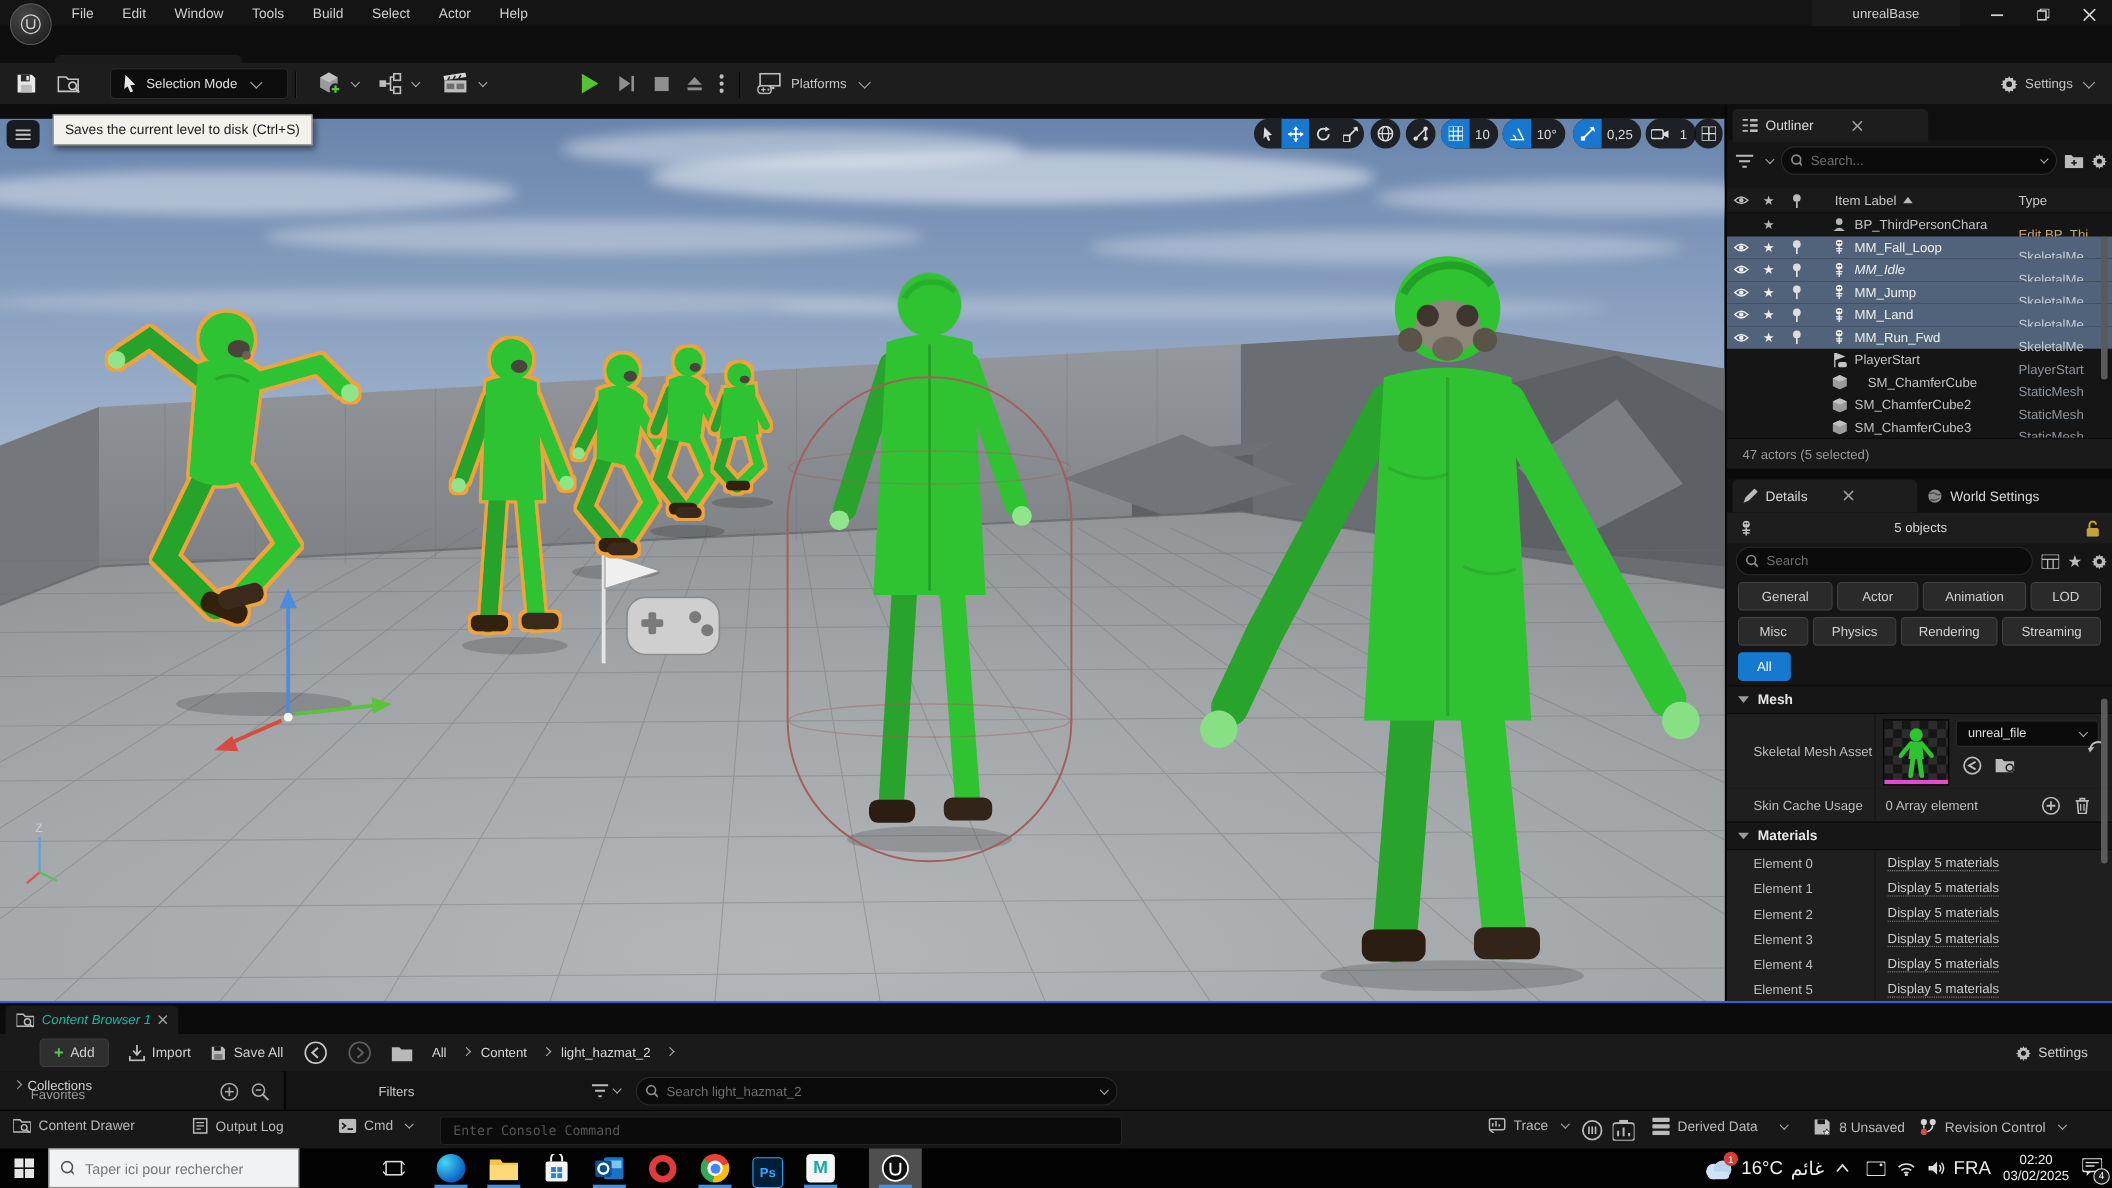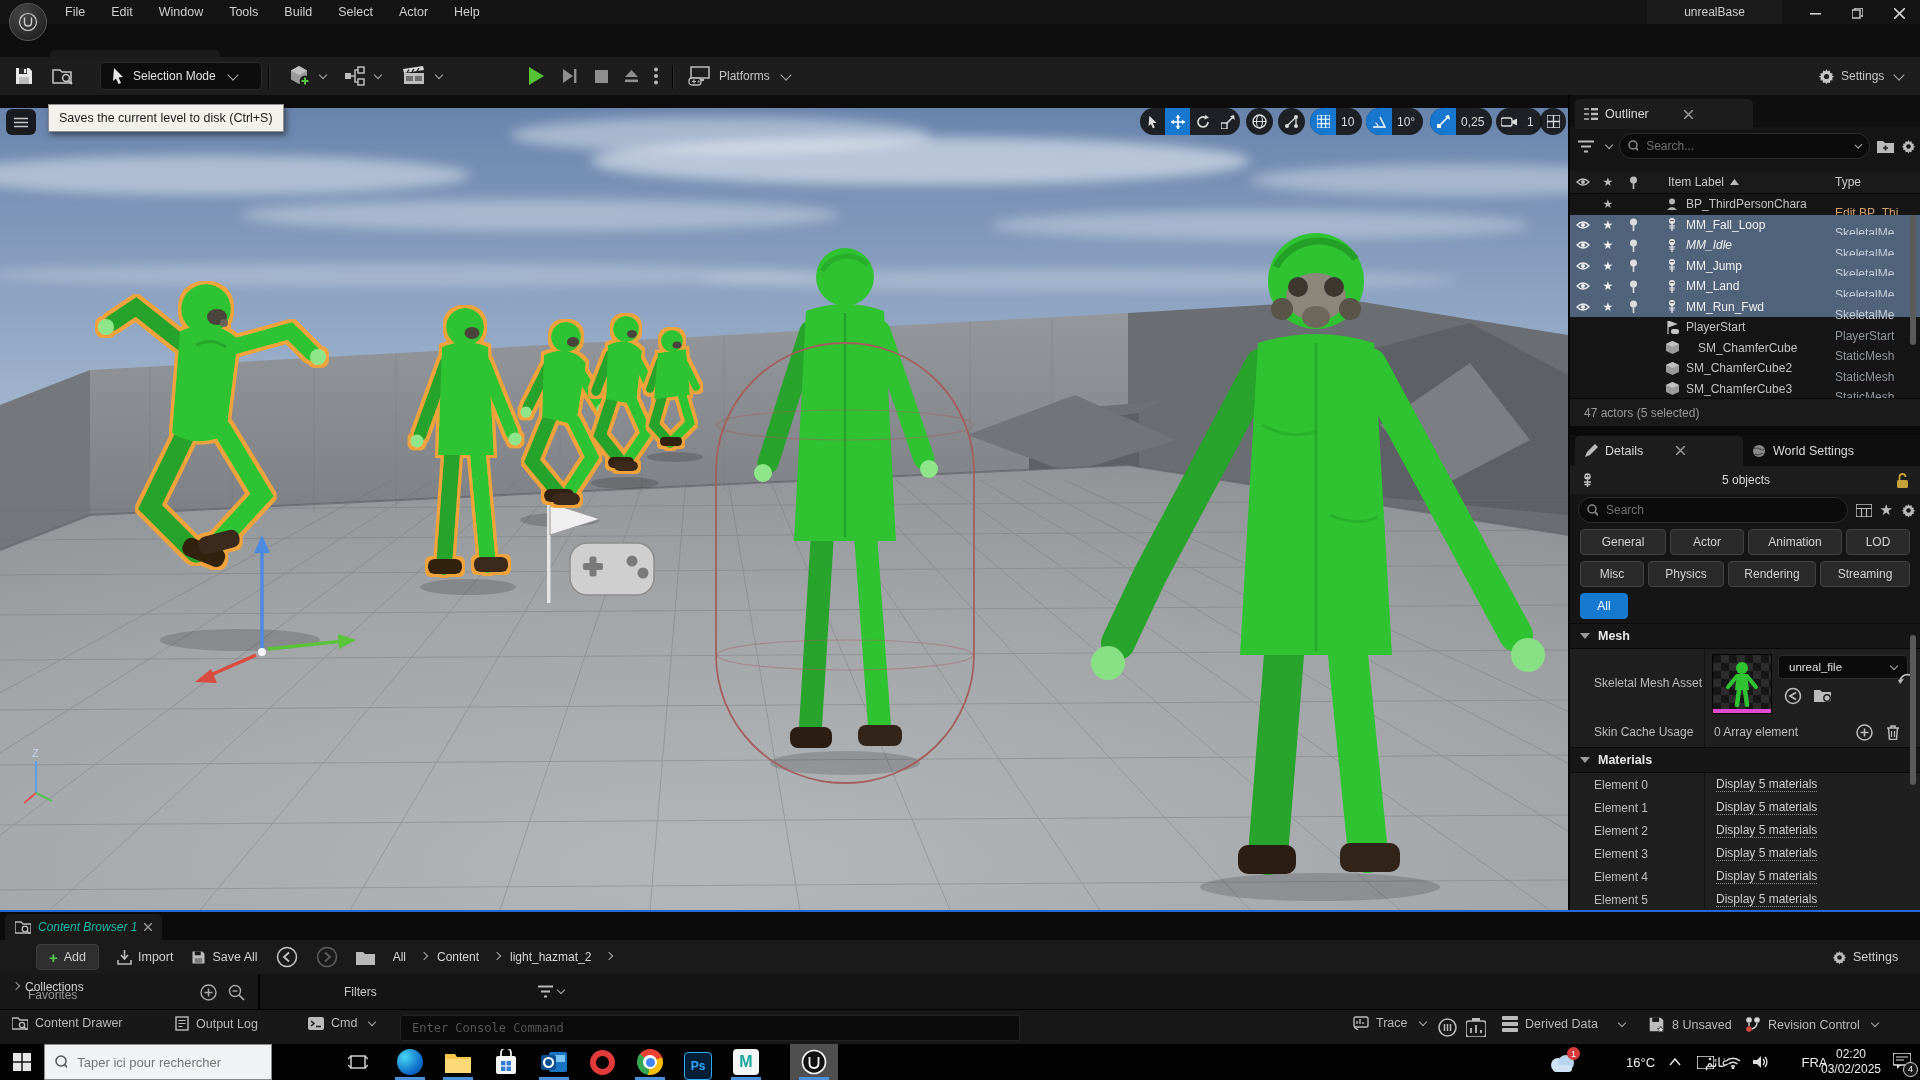--- a/index.html
+++ b/index.html
@@ -51,21 +51,21 @@
   
   .sbar{left:0;top:1009px;width:1920px;height:35px;background:#181818;border-top:1px solid #020202;}
   .sitem{display:flex;align-items:center;gap:7px;color:#b8b8b8;font-size:12.5px;}
   .console{background:#0b0b0b;border:1px solid #232323;border-radius:3px;height:24px;display:flex;align-items:center;padding:0 9px;}
   .console input{background:transparent;border:0;outline:0;width:100%;color:#9a9a9a;font-family:"DejaVu Sans Mono",monospace;font-size:12px;}
   .console input::placeholder{color:#555;}
   
   .task{left:0;top:1044px;width:1920px;height:36px;background:#030303;}
   .tk-ic{position:absolute;top:0;width:44px;height:36px;display:flex;align-items:center;justify-content:center;}
   .runline{position:absolute;top:33px;height:3px;width:30px;background:#4a90d9;}
-  .traytxt{color:#eee;font-size:13px;margin-left:43px;}
+  .traytxt{color:#eee;font-size:17px;}
 </style>
 </head>
 <body>
 
 <div id="screen">
 
   <div class="abs titlebar">
     <div class="abs flex" style="left:52px;top:0;">
       <div class="menu-item">File</div>
       <div class="menu-item">Edit</div>
@@ -1051,20 +1051,28 @@
             <path d="M11,11 L16,16" stroke="#aaa" stroke-width="1.7"></path>
           </svg>
       </div>
       <span class="abs" style="left:344px;top:11px;color:#c8c8c8;">Filters</span>
       <div class="abs flex" style="left:538px;top:11px;">
         <svg width="15" height="13">
             <path d="M0,1.5 h15 M3,6.5 h9 M6,11.5 h3" stroke="#bbb" stroke-width="1.8"></path>
           </svg>
         <span class="chev sm"></span>
       </div>
+      <div class="searchpill abs" style="left:578px;top:5px;width:420px;">
+        <svg width="12" height="12">
+            <circle cx="5" cy="5" r="4" fill="none" stroke="#8a8a8a" stroke-width="1.5"></circle>
+            <path d="M8,8 L12,12" stroke="#8a8a8a" stroke-width="1.8"></path>
+          </svg>
+        <input placeholder="Search light_hazmat_2" style="">
+        <span class="chev sm"></span>
+      </div>
     </div>
   </div>
 
   <div class="abs sbar">
     <div class="sitem abs" style="left:12px;top:6px;">
       <svg width="16" height="14">
           <path d="M0,2 h6 l2,2 h8 v9 h-16 z" fill="none" stroke="#bbb" stroke-width="1.4"></path>
           <circle cx="10" cy="9" r="2.6" fill="none" stroke="#bbb" stroke-width="1.3"></circle>
           <path d="M12,11 L15,14" stroke="#bbb" stroke-width="1.5"></path>
         </svg>

